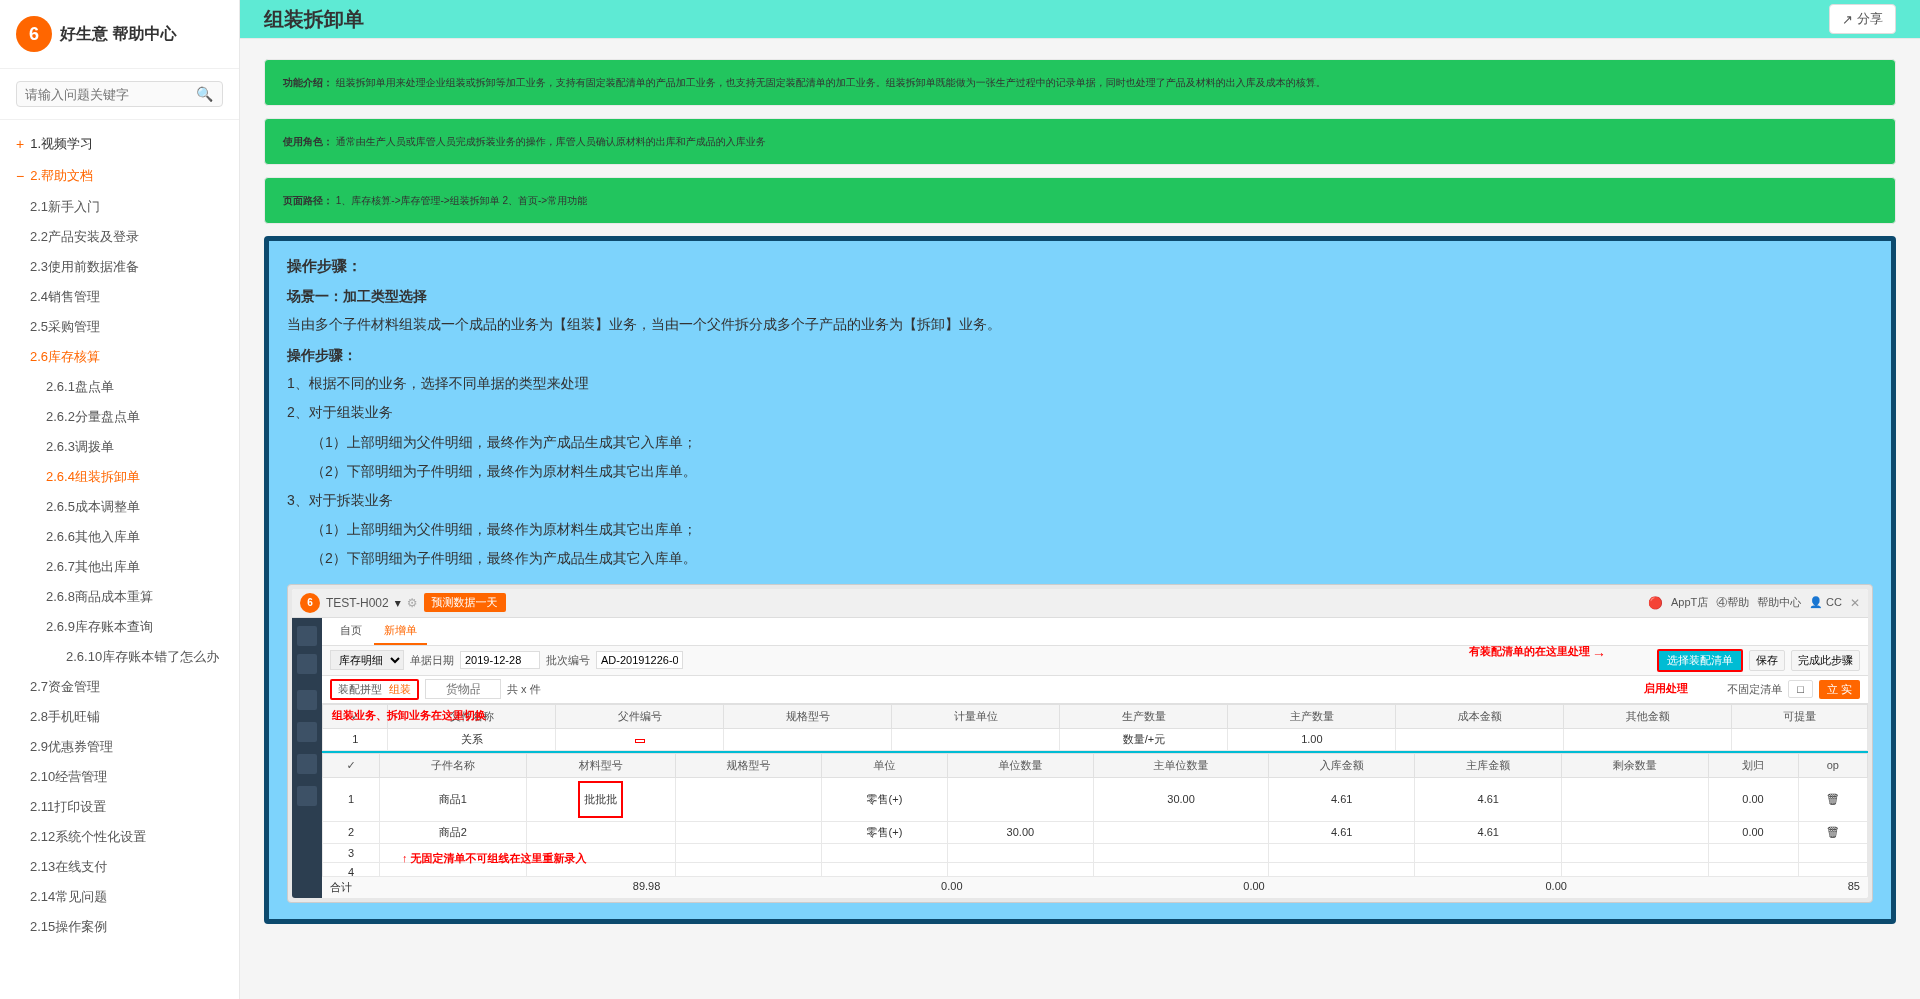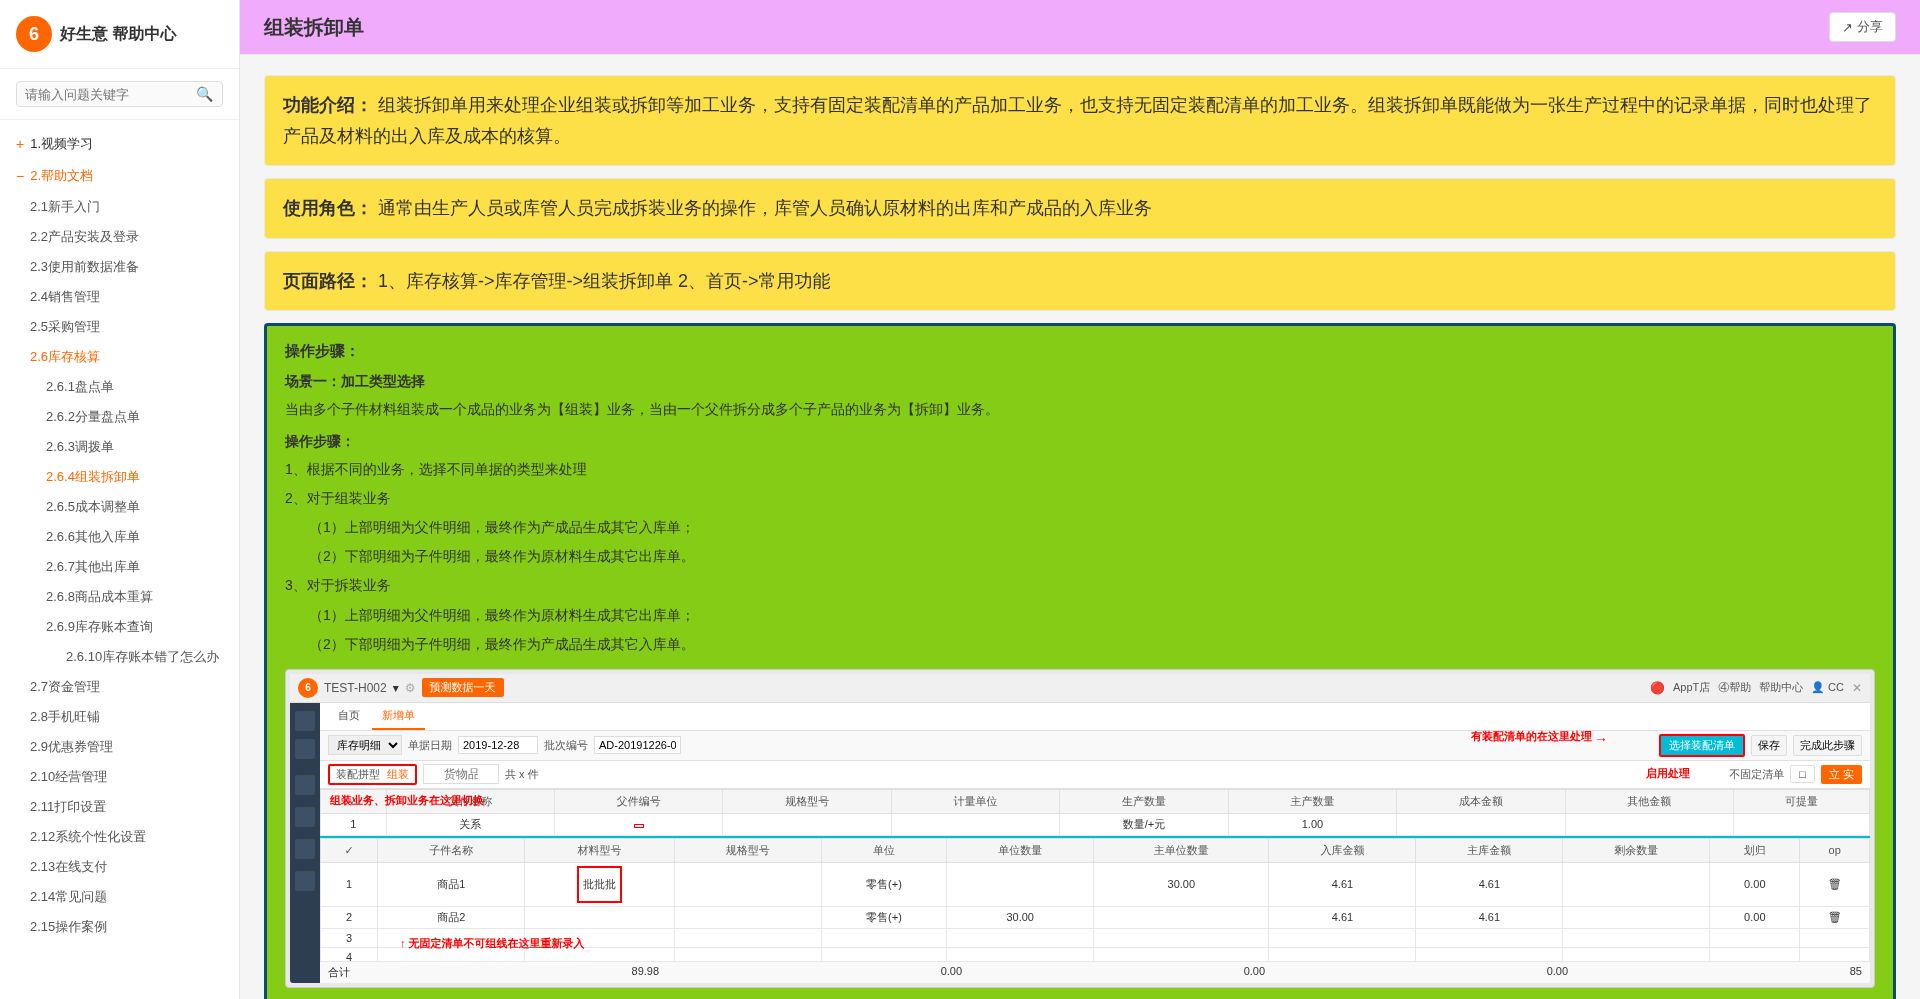--- a/index.html
+++ b/index.html
@@ -94,22 +94,22 @@
 
     
     .main-area {
       flex: 1;
       display: flex;
       flex-direction: column;
       overflow: hidden;
       background: #f5f5f5;
     }
     .top-bar {
-      background: #f0abfc;
-      padding: 12px 24px;
+      background: #5eead4;
+      padding: 4px 24px;
       border-bottom: 1px solid #e8e8e8;
       display: flex;
       align-items: center;
       justify-content: space-between;
       flex-shrink: 0;
     }
     .page-title {
       font-size: 20px;
       font-weight: bold;
       color: #333;
@@ -127,32 +127,32 @@
       gap: 4px;
     }
 
     .content-area {
       flex: 1;
       overflow-y: auto;
       padding: 20px 24px;
     }
 
     .info-block {
-      background: #fde047;
+      background: #22c55e;
       border: 1px solid #e8e8e8;
       border-radius: 4px;
       padding: 14px 18px;
       margin-bottom: 12px;
-      font-size: 18px;
+      font-size: 10px;
       line-height: 1.7;
       color: #333;
     }
     .section-block {
-      background: #84cc16;
-      border: 3px solid #0c4a6e;
+      background: #7dd3fc;
+      border: 5px solid #0c4a6e;
       border-radius: 4px;
       padding: 16px 18px;
       margin-bottom: 12px;
     }
     .section-title {
       font-size: 15px;
       font-weight: bold;
       color: #333;
       margin-bottom: 12px;
     }

